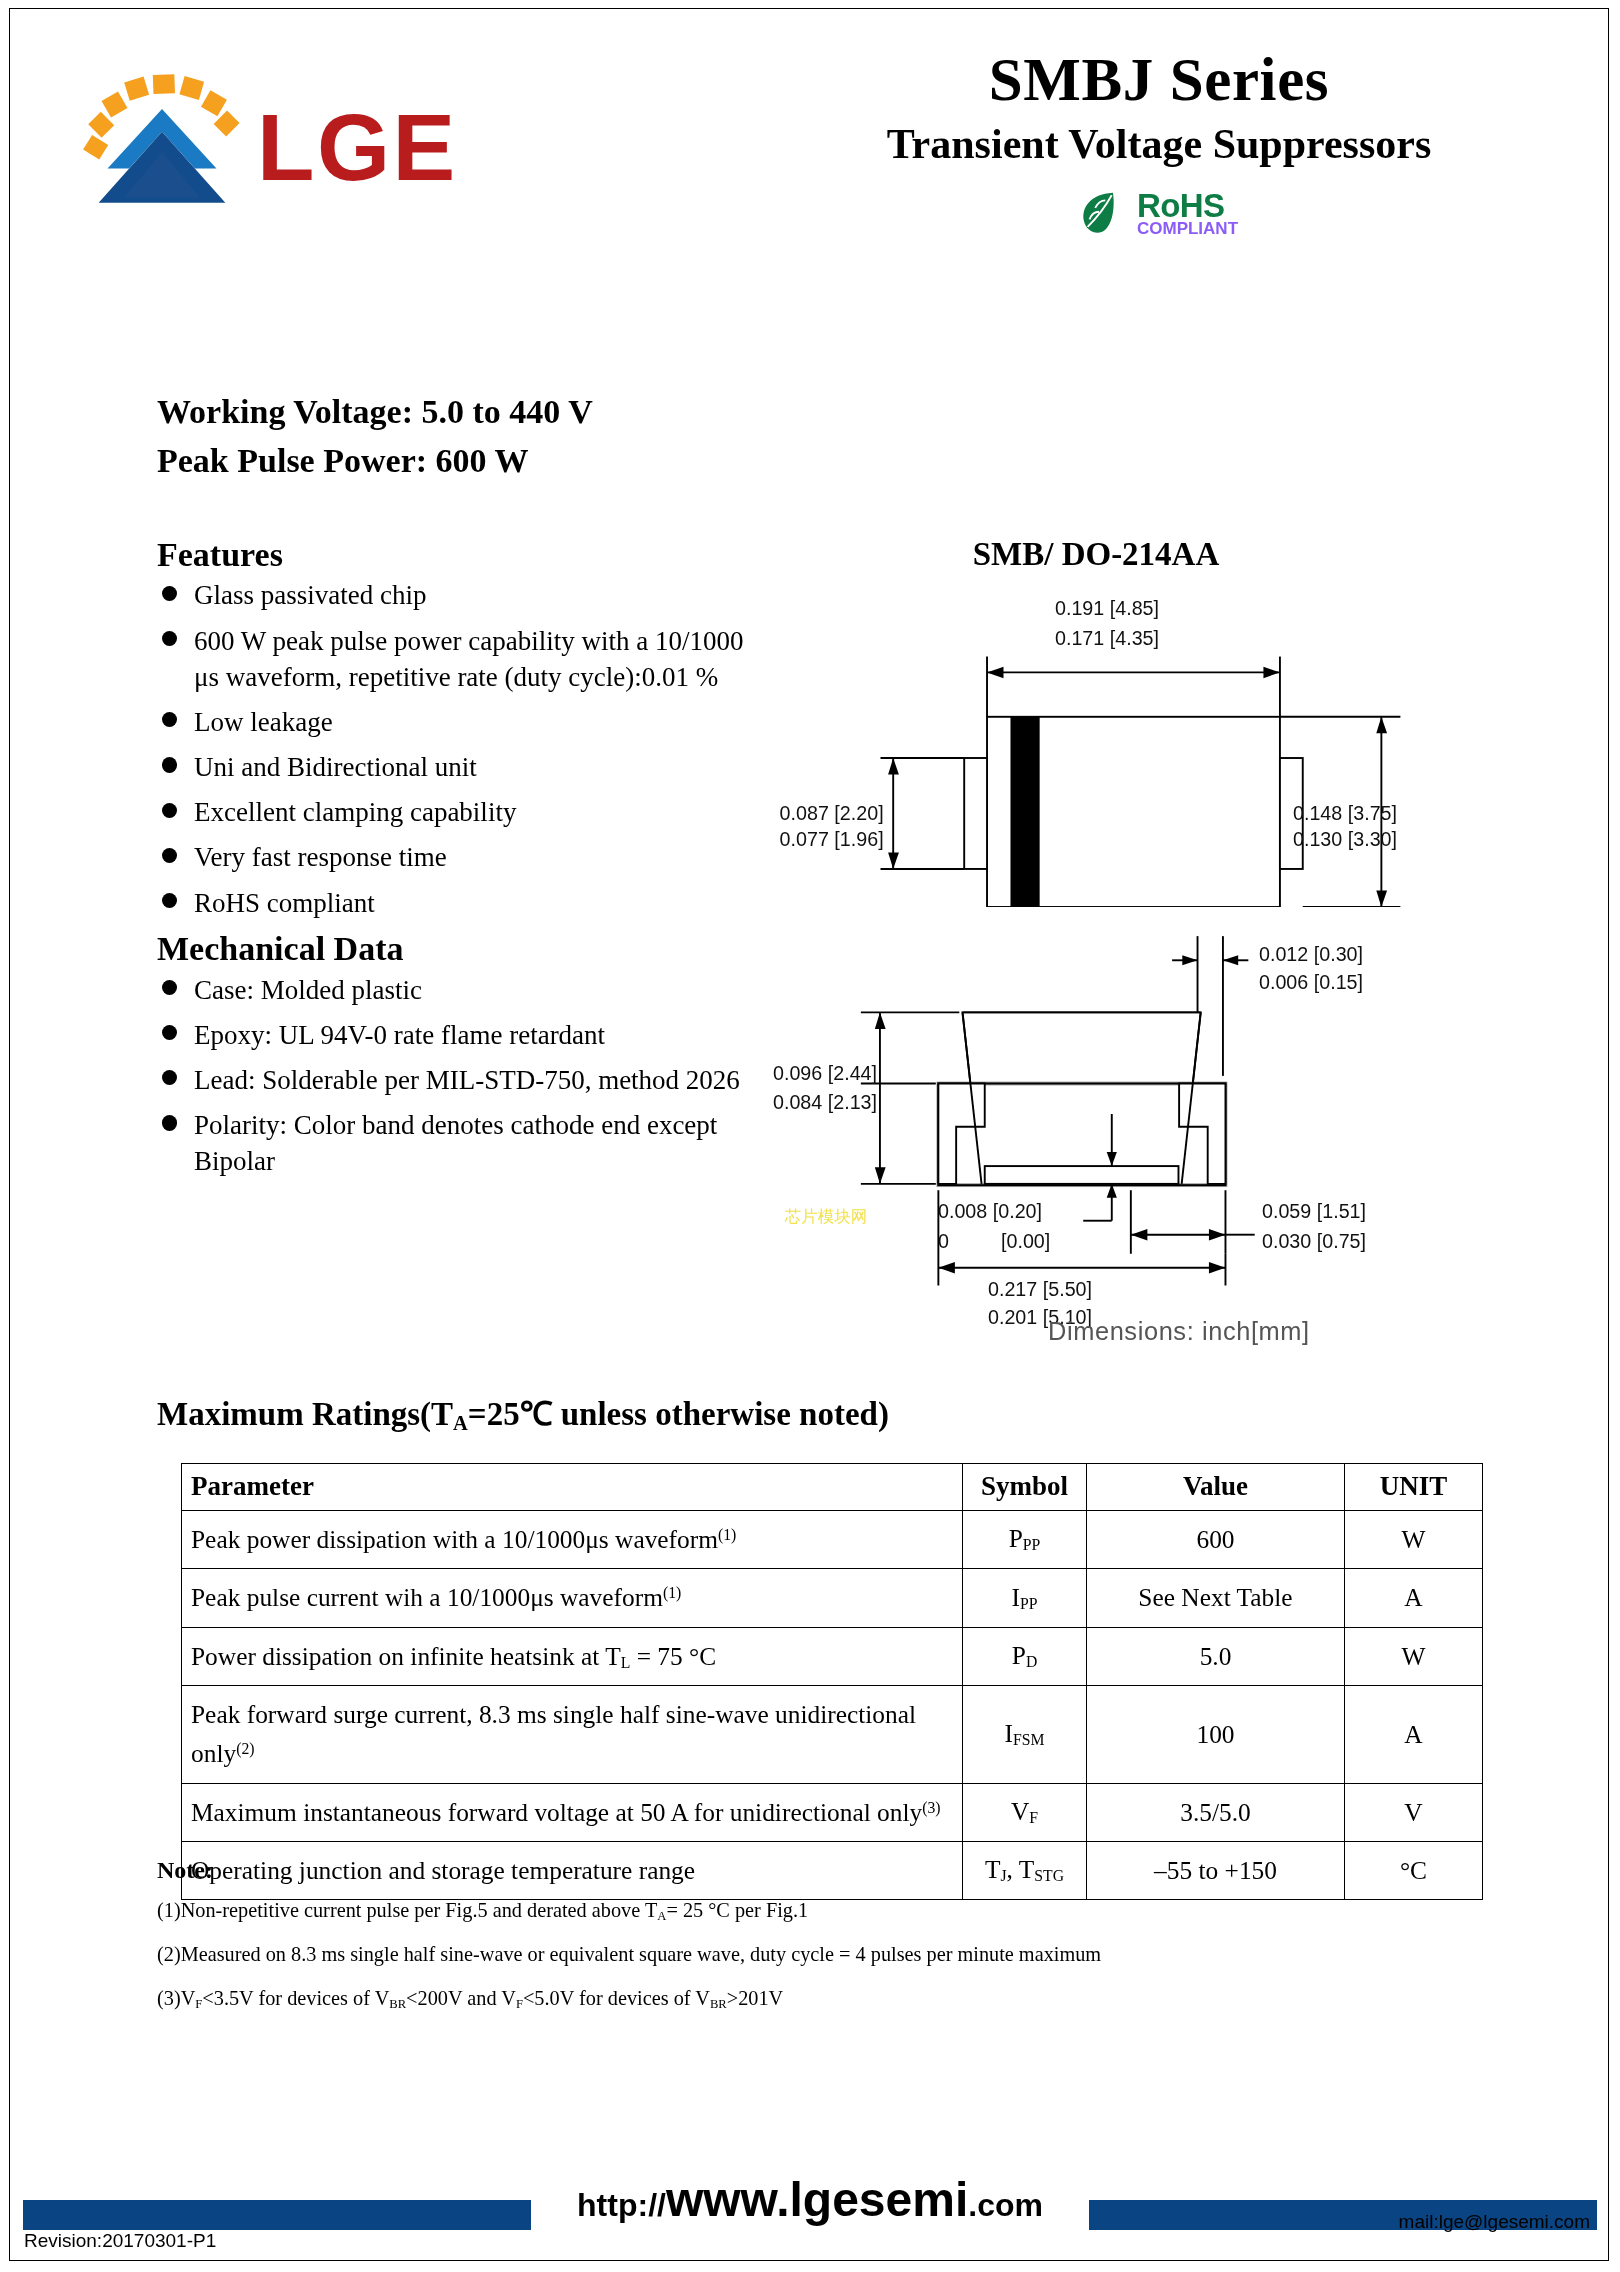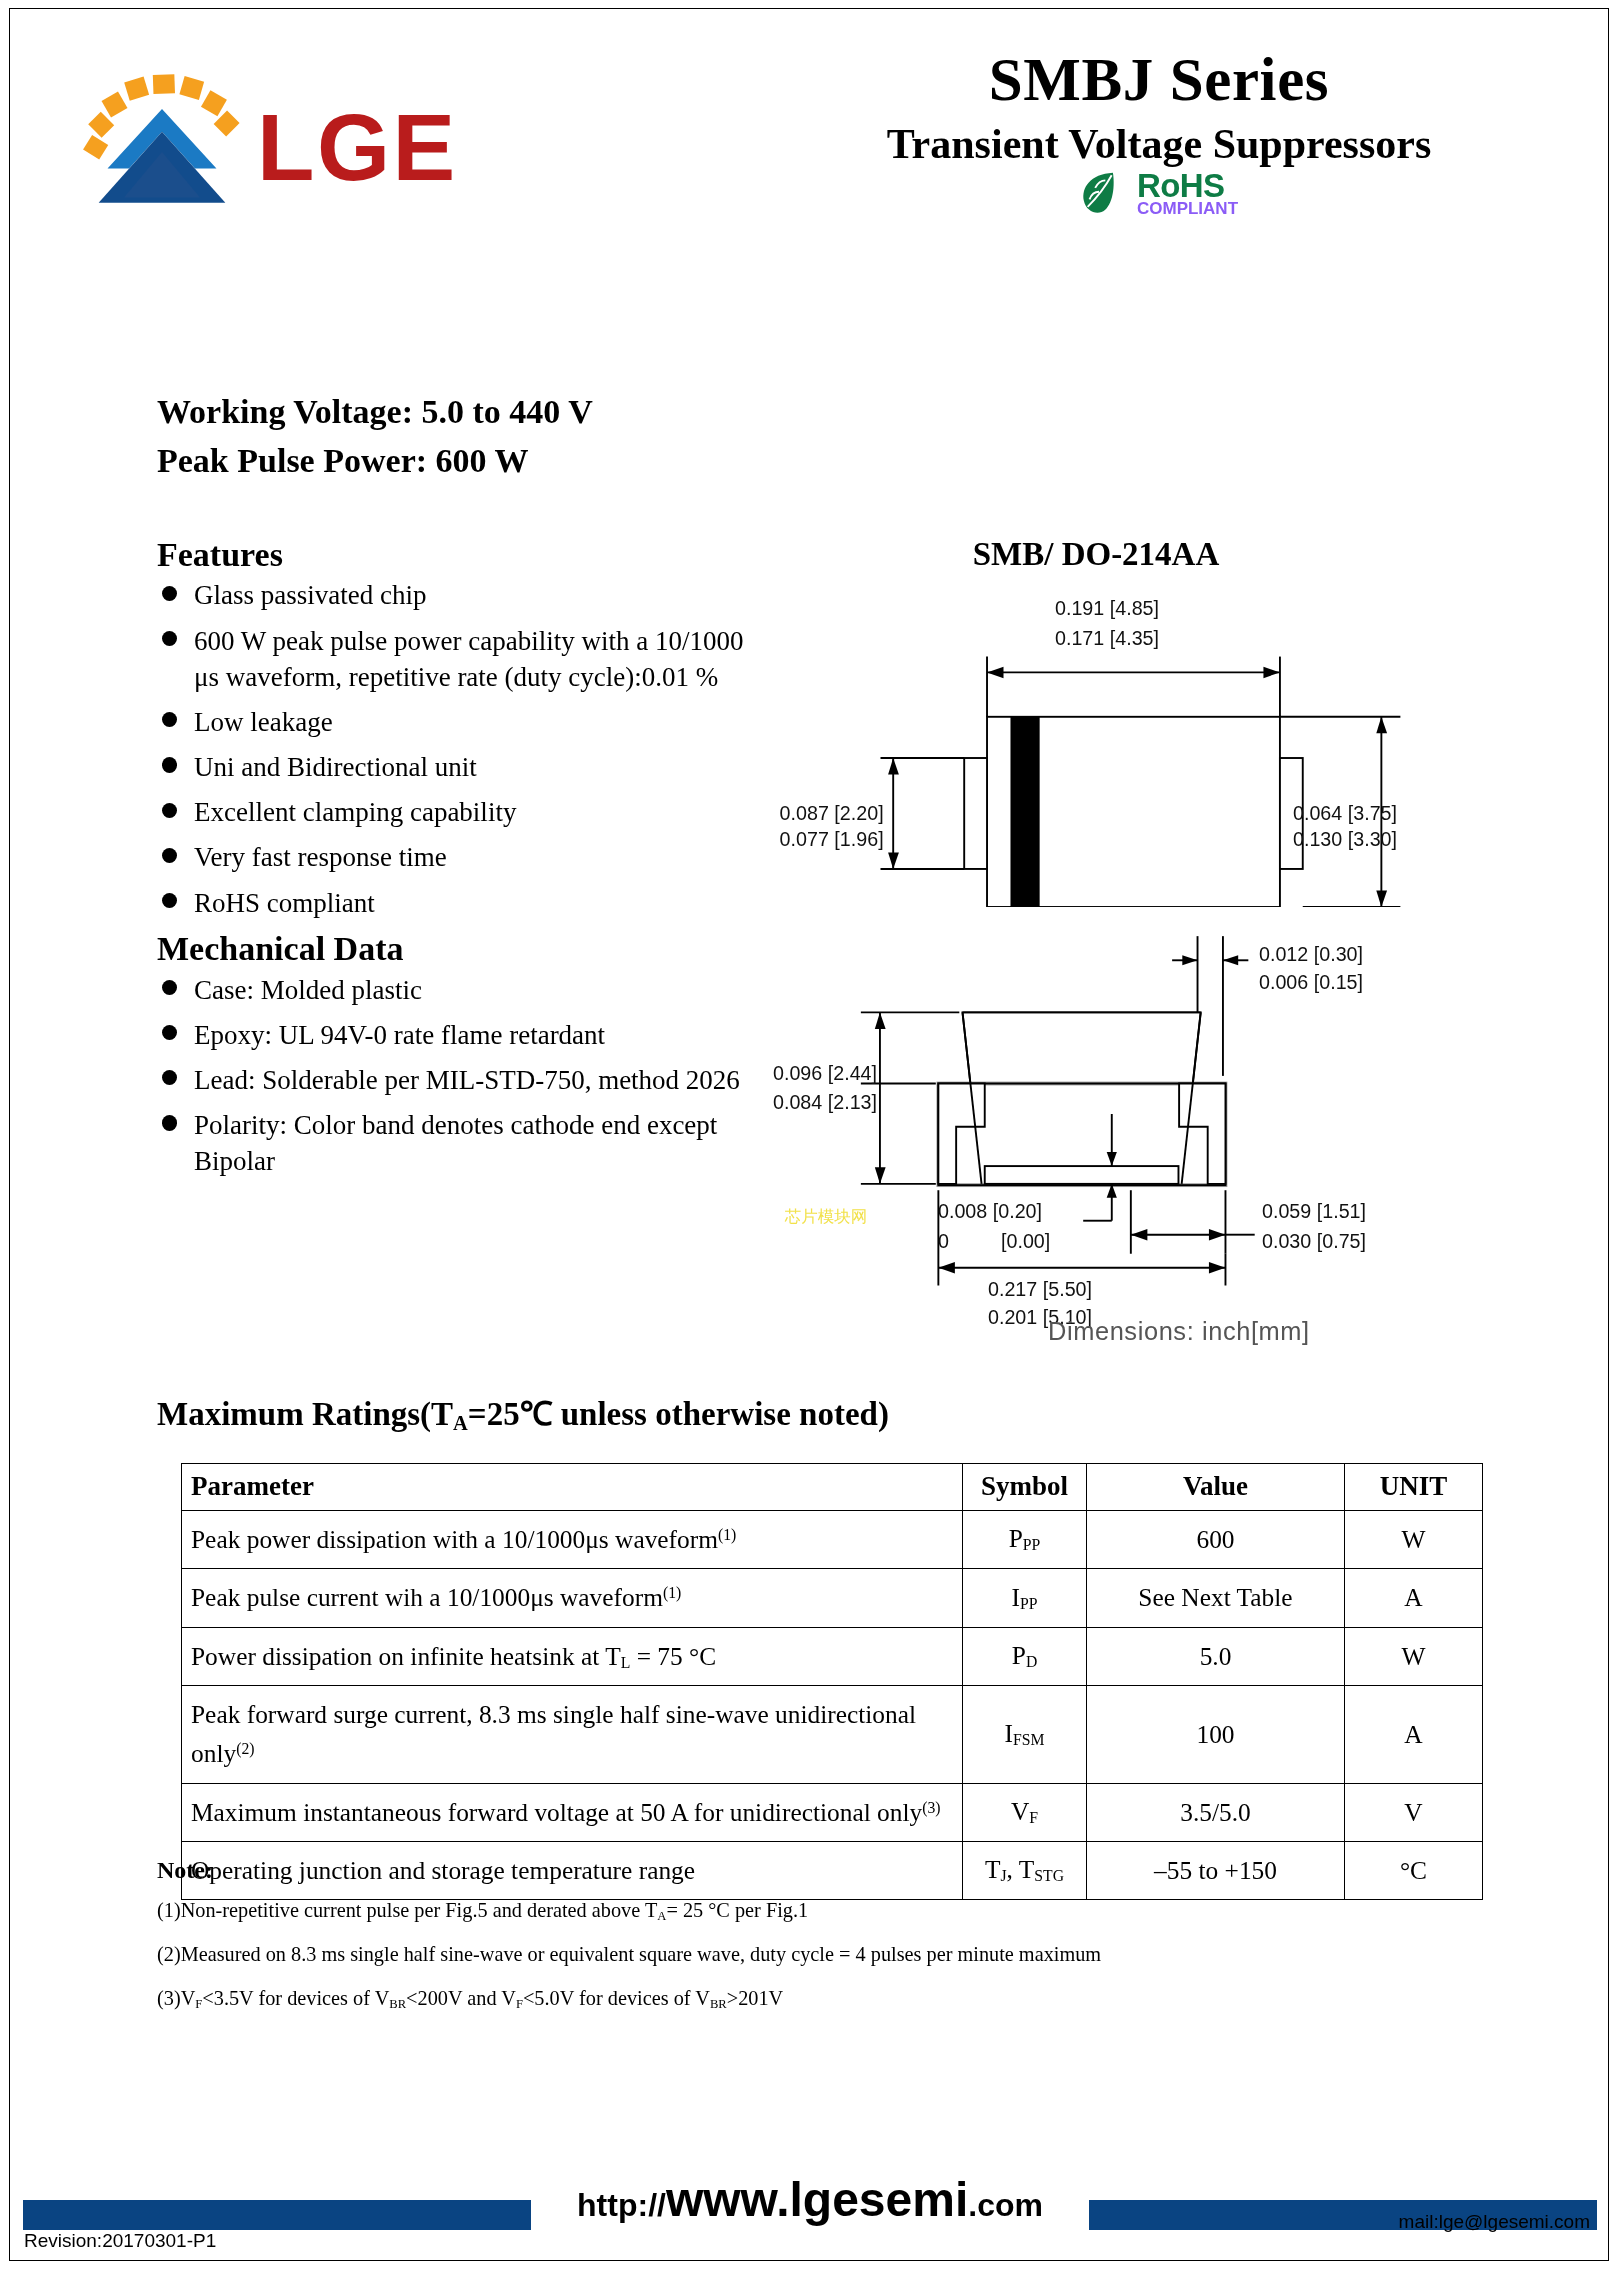--- a/index.html
+++ b/index.html
@@ -8,21 +8,21 @@
 
   
   .header{position:absolute;left:0;top:0;width:100%;height:317px;}
   .logo-wrap{position:absolute;left:57px;top:48px;width:394px;height:159px;}
   .logo-mark{position:absolute;left:0;top:0;width:190px;height:152px;}
   .logo-text{position:absolute;left:190px;top:44px;font-family:"Liberation Sans",sans-serif;font-size:94px;font-weight:700;color:#b91c1c;letter-spacing:2.5px;line-height:1;}
 
   .title-block{position:absolute;left:730px;top:38px;width:838px;text-align:center;}
   .doc-title{font-size:61px;font-weight:700;letter-spacing:0.6px;line-height:1.08;font-family:"Liberation Serif",serif;}
   .doc-subtitle{font-size:42px;font-weight:700;margin-top:9px;line-height:1.1;font-family:"Liberation Serif",serif;}
-  .rohs{margin-top:2px;display:inline-flex;align-items:center;justify-content:center;gap:19px;}
+  .rohs{margin-top:22px;display:inline-flex;align-items:center;justify-content:center;gap:19px;}
   .rohs-text{display:flex;flex-direction:column;align-items:flex-start;line-height:0.95;}
   .rohs-main{font-family:"Liberation Sans",sans-serif;font-weight:700;font-size:33px;color:#0E7C45;letter-spacing:-0.6px;}
   .rohs-sub{font-family:"Liberation Sans",sans-serif;font-weight:700;font-size:17px;color:#8b5cf6;letter-spacing:0px;}
 
   
   .spec-lines{position:absolute;left:147px;top:378px;}
   .spec-line{font-size:34px;font-weight:700;line-height:1.45;font-family:"Liberation Serif",serif;}
 
   
   .left-col{position:absolute;left:147px;top:527px;width:610px;}
@@ -169,21 +169,21 @@
         <line x1="806" y1="500" x2="960" y2="500"></line>
         <line x1="930" y1="200" x2="930" y2="500"></line>
         <path d="M930 200 l-8 26 h17 z" fill="#000" stroke="none"></path>
         <path d="M930 500 l-8 -26 h17 z" fill="#000" stroke="none"></path>
       </g>
     </svg>
     <div class="dimtxt" style="left:264px;top:67px;">0.191 [4.85]</div>
     <div class="dimtxt" style="left:264px;top:97px;">0.171 [4.35]</div>
     <div class="dimtxt" style="left:-11.4px;top:272px;">0.087 [2.20]</div>
     <div class="dimtxt" style="left:-11.4px;top:298px;">0.077 [1.96]</div>
-    <div class="dimtxt" style="left:502px;top:272px;">0.064 [3.75]</div>
+    <div class="dimtxt" style="left:502px;top:272px;">0.148 [3.75]</div>
     <div class="dimtxt" style="left:502px;top:298px;">0.130 [3.30]</div>
 
     <svg style="position:absolute;left:0;top:387px;width:794px;height:394px" viewBox="0 0 1250 620">
       <g stroke="#000" stroke-width="3" fill="none">
 
         <line x1="640" y1="30" x2="640" y2="180"></line>
         <line x1="680" y1="30" x2="680" y2="250"></line>
         <line x1="600" y1="68" x2="640" y2="68"></line>
         <line x1="680" y1="68" x2="720" y2="68"></line>
         <path d="M640 68 l-24 -8 v16 z" fill="#000" stroke="none"></path>

